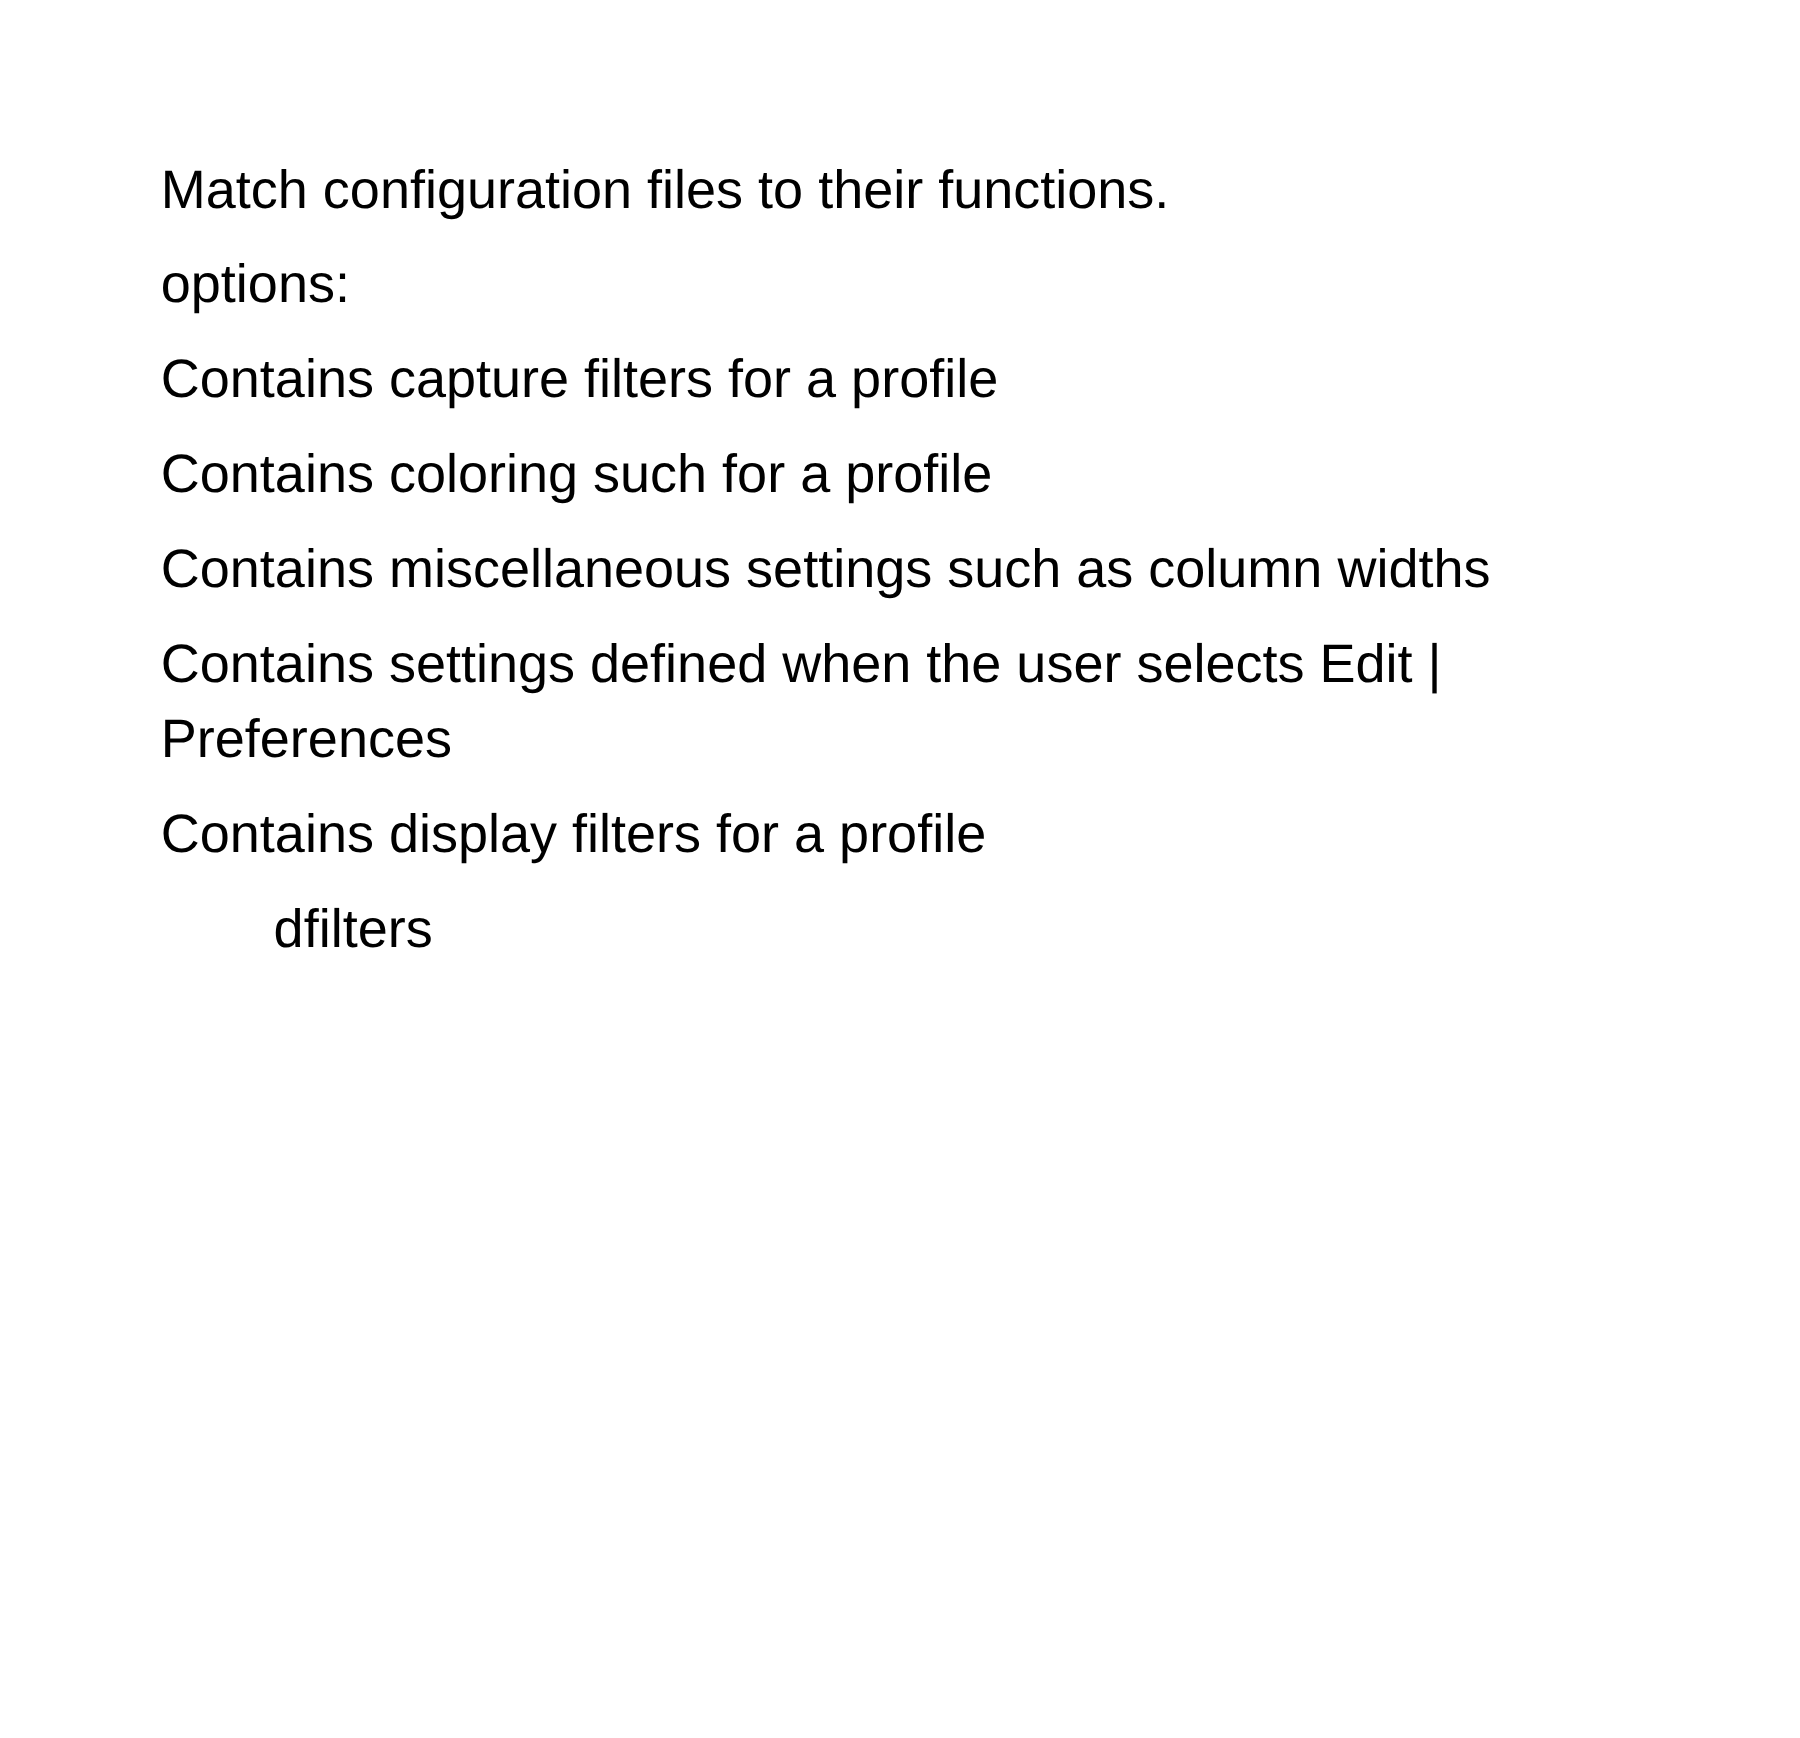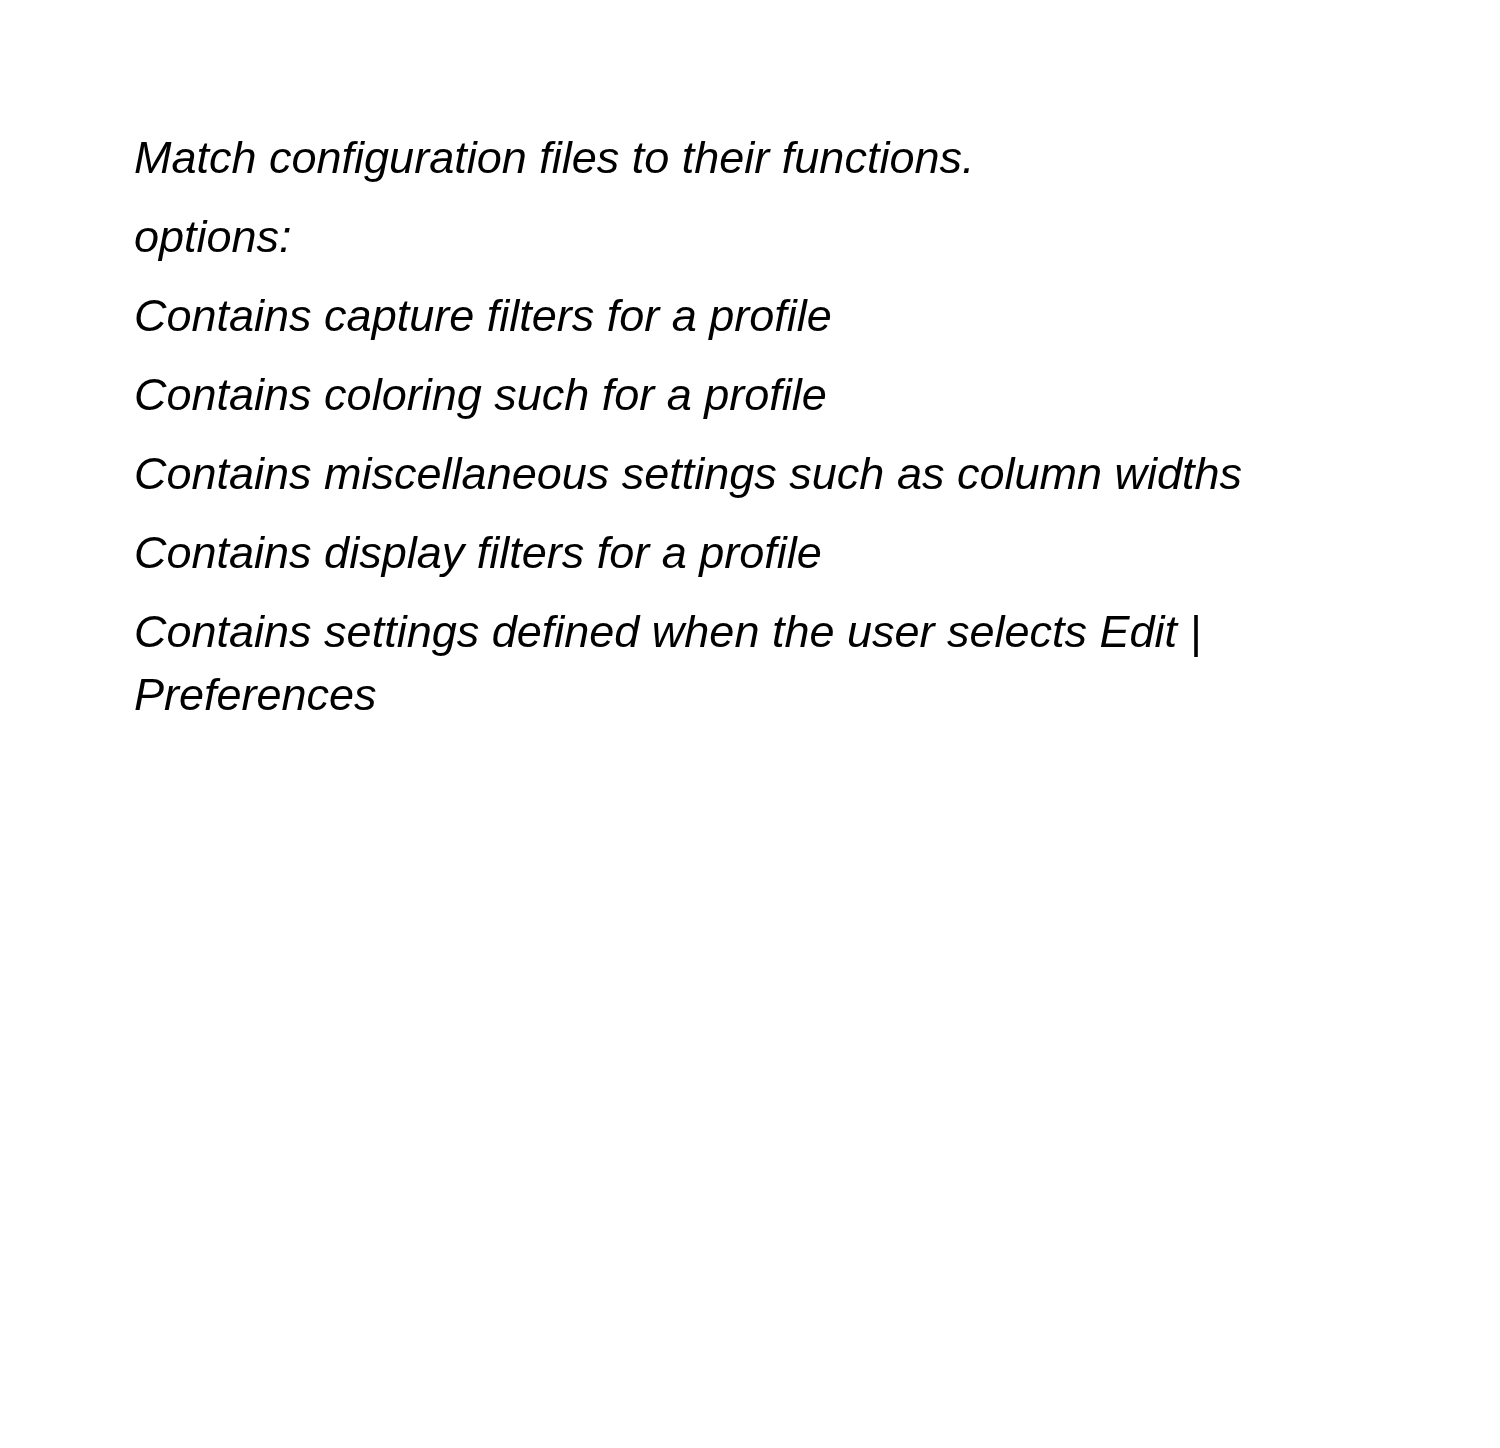--- a/index.html
+++ b/index.html
@@ -1,19 +1,18 @@
 <!DOCTYPE html>
 <html><head>
   <meta charset="utf-8">
   <style>
     * {
       margin: 16px;
       padding: 0;
       box-sizing: border-box;
-      font-style: italic;
     }
     body {
       width: 1500px;
       height: 1448px;
       background: #ffffff;
       font-family: -apple-system, BlinkMacSystemFont, "Segoe UI", Helvetica, Arial, sans-serif;
       font-size: 45px;
       line-height: 1.4;
       color: #000000;
       padding: 78px 70px 70px 70px;
@@ -30,15 +29,16 @@
   </style>
 </head>
 <body>
 
 <div class="content">
   <div class="line">Match configuration files to their functions.</div>
   <div class="line">options:</div>
   <div class="line">Contains capture filters for a profile</div>
   <div class="line">Contains coloring such for a profile</div>
   <div class="line">Contains miscellaneous settings such as column widths</div>
+  <div class="line">Contains settings defined when the user selects Edit | Preferences</div>
   <div class="line">Contains display filters for a profile</div>
-  <div class="line">Contains settings defined when the user selects Edit | Preferences</div>
+  <div class="line indented">dfilters</div>
 </div>
 
 </body></html>

